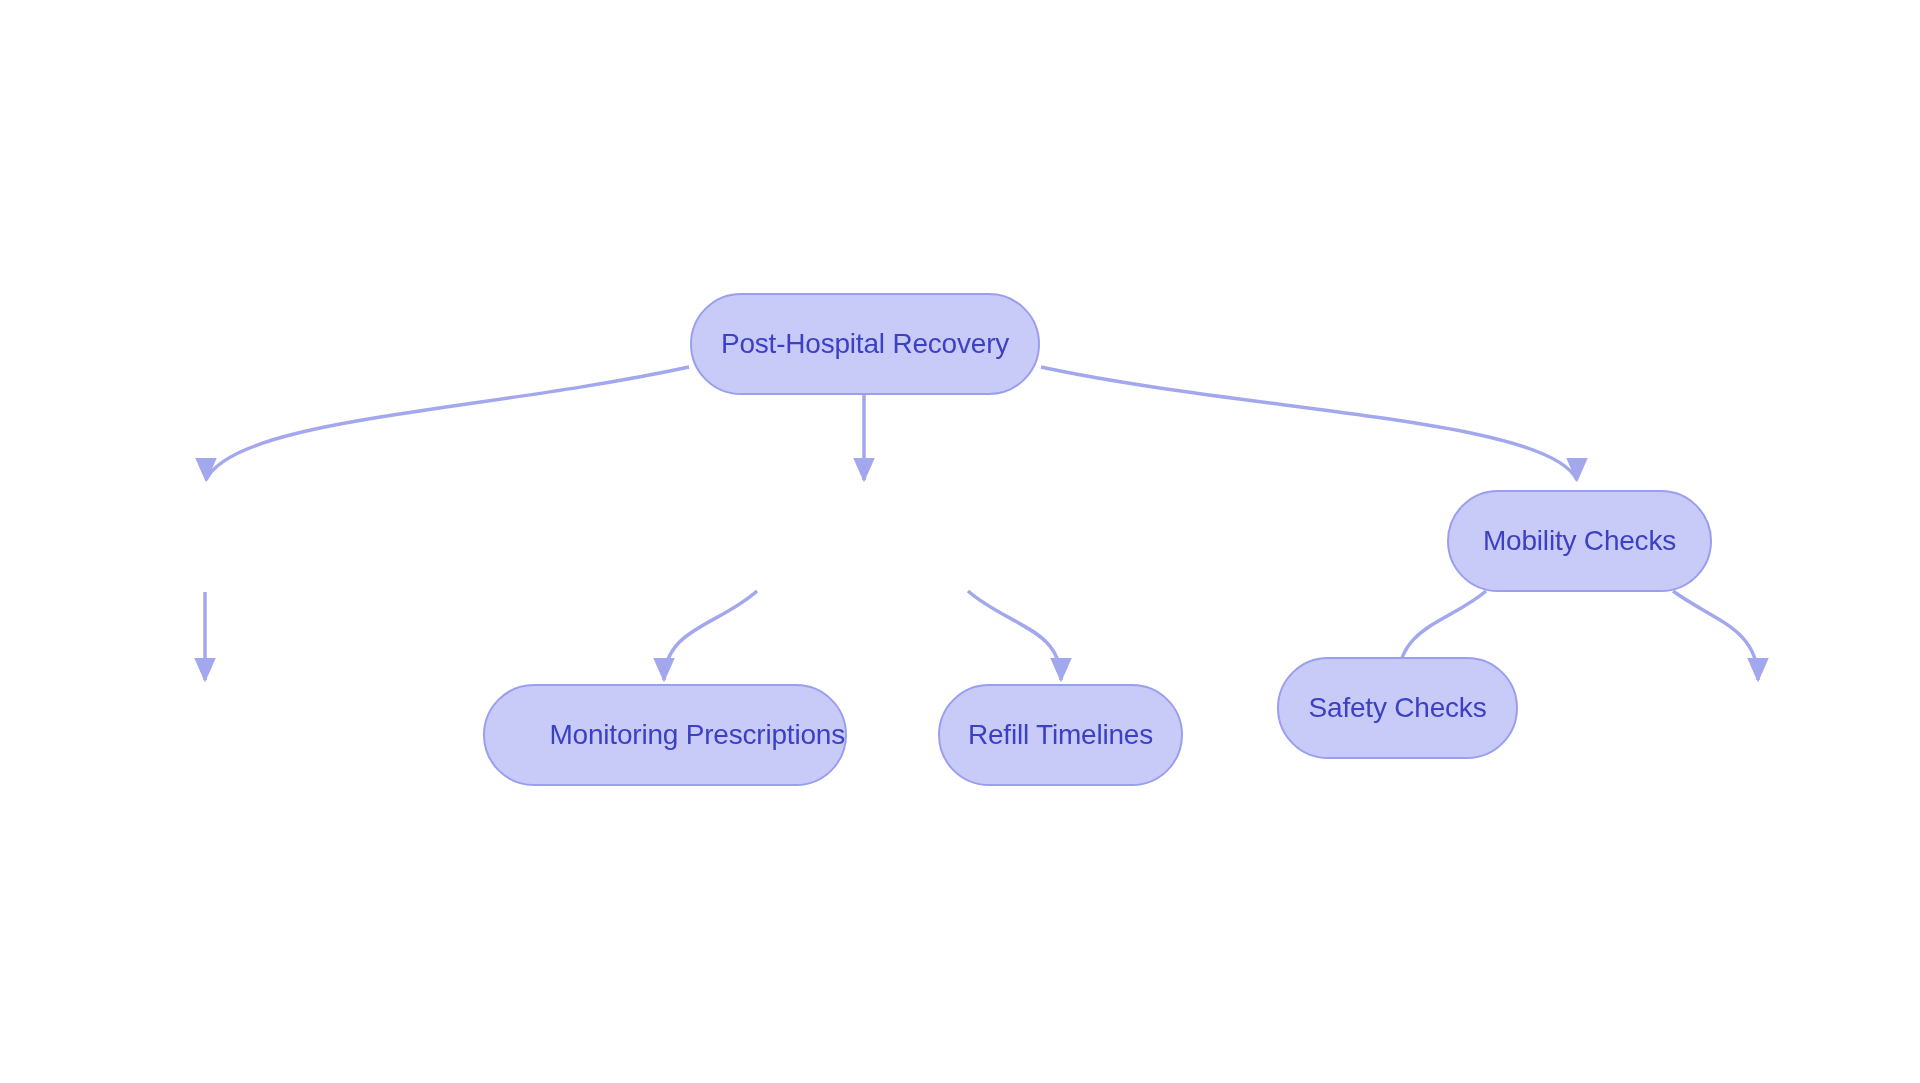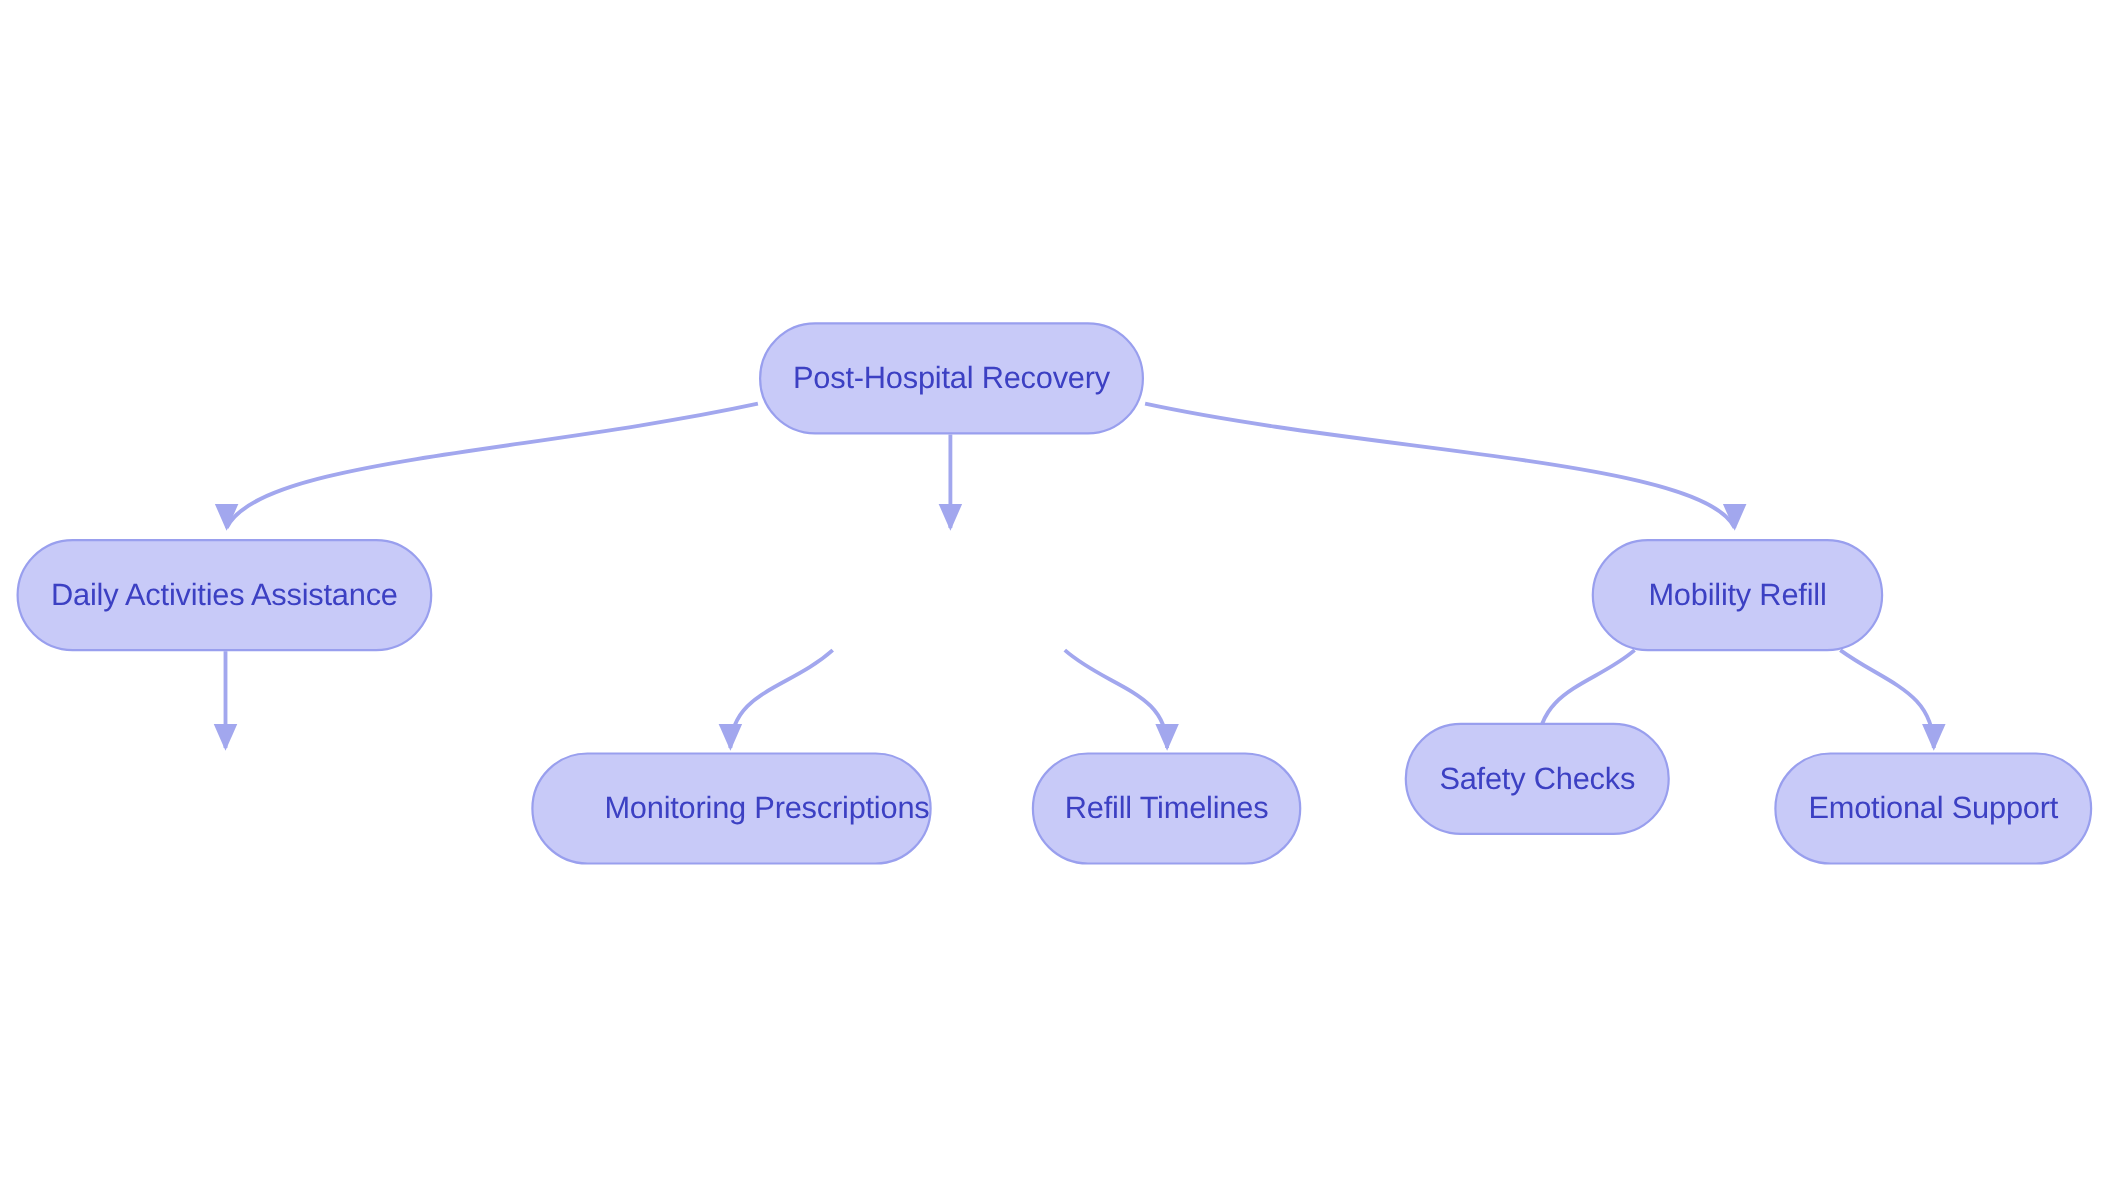--- a/index.html
+++ b/index.html
@@ -74,39 +74,33 @@
     <path class="edge" d="M 757 591 C 718 626, 665 628, 664 680" marker-end="url(#arrowhead)"></path>
     <path class="edge" d="M 968 591 C 1008 626, 1061 628, 1061 680" marker-end="url(#arrowhead)"></path>
     <path class="edge" d="M 1486 591 C 1450 622, 1399 626, 1398 680" marker-end="url(#arrowhead)"></path>
     <path class="edge" d="M 1673 591 C 1714 621, 1758 628, 1758 680" marker-end="url(#arrowhead)"></path>
   </svg>
 
   <div class="node" style="left:690px; top:293px; width:350px;">
     <span class="label">Post-Hospital Recovery</span>
   </div>
 
-  <div class="node" style="left:15px; top:490px; width:378px;">
-    <span class="label">Daily Activities Assistance</span>
-  </div>
 
 
   <div class="node" style="left:1447px; top:490px; width:265px;">
-    <span class="label">Mobility Refill</span>
+    <span class="label">Mobility Checks</span>
   </div>
 
 
   <div class="node" style="left:483px; top:684px; width:364px;justify-content:flex-end;">
     <span class="label">Monitoring Prescriptions</span>
   </div>
 
   <div class="node" style="left:938px; top:684px; width:245px;text-align:right;">
     <span class="label">Refill Timelines</span>
   </div>
 
   <div class="node" style="left:1277px; top:657px; width:241px;">
     <span class="label">Safety Checks</span>
   </div>
 
-  <div class="node" style="left:1613px; top:684px; width:289px;">
-    <span class="label">Emotional Support</span>
-  </div>
 
 </div>
 
 </body></html>

